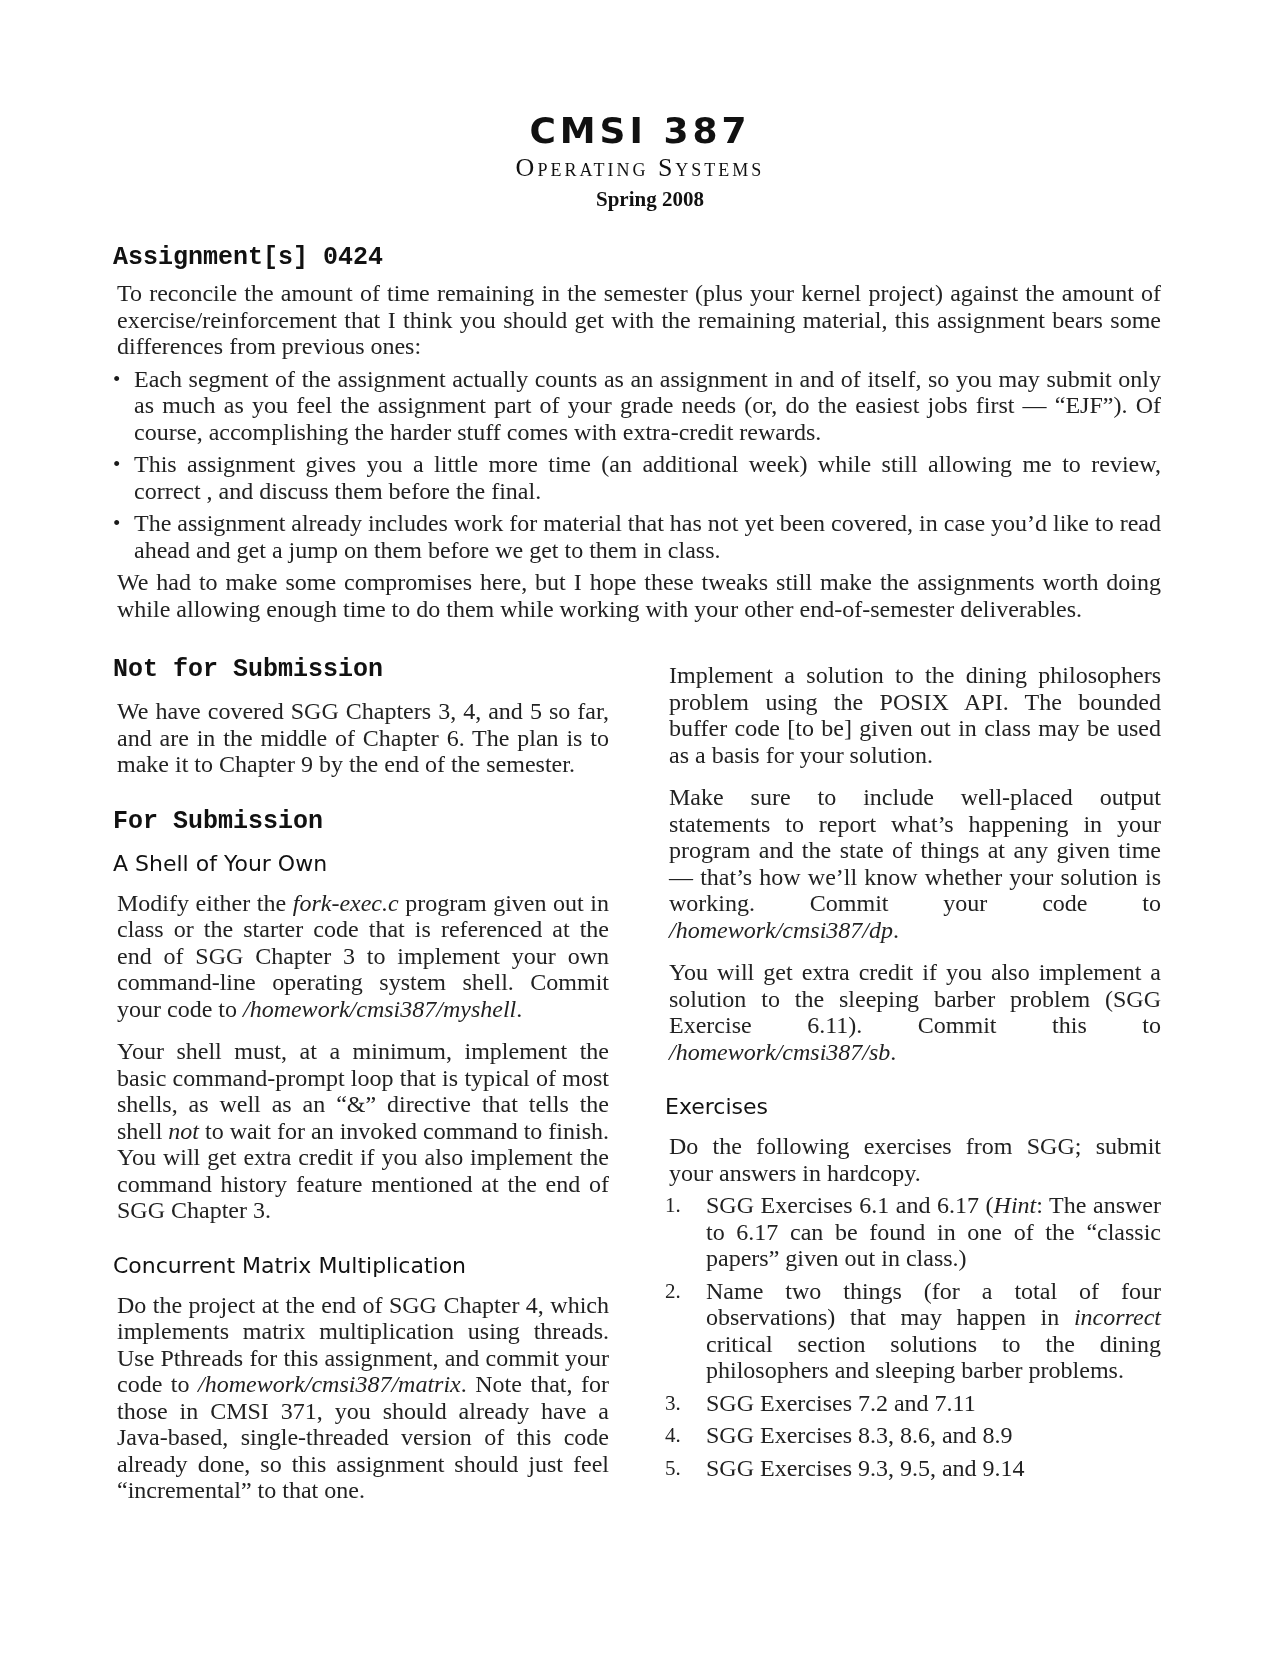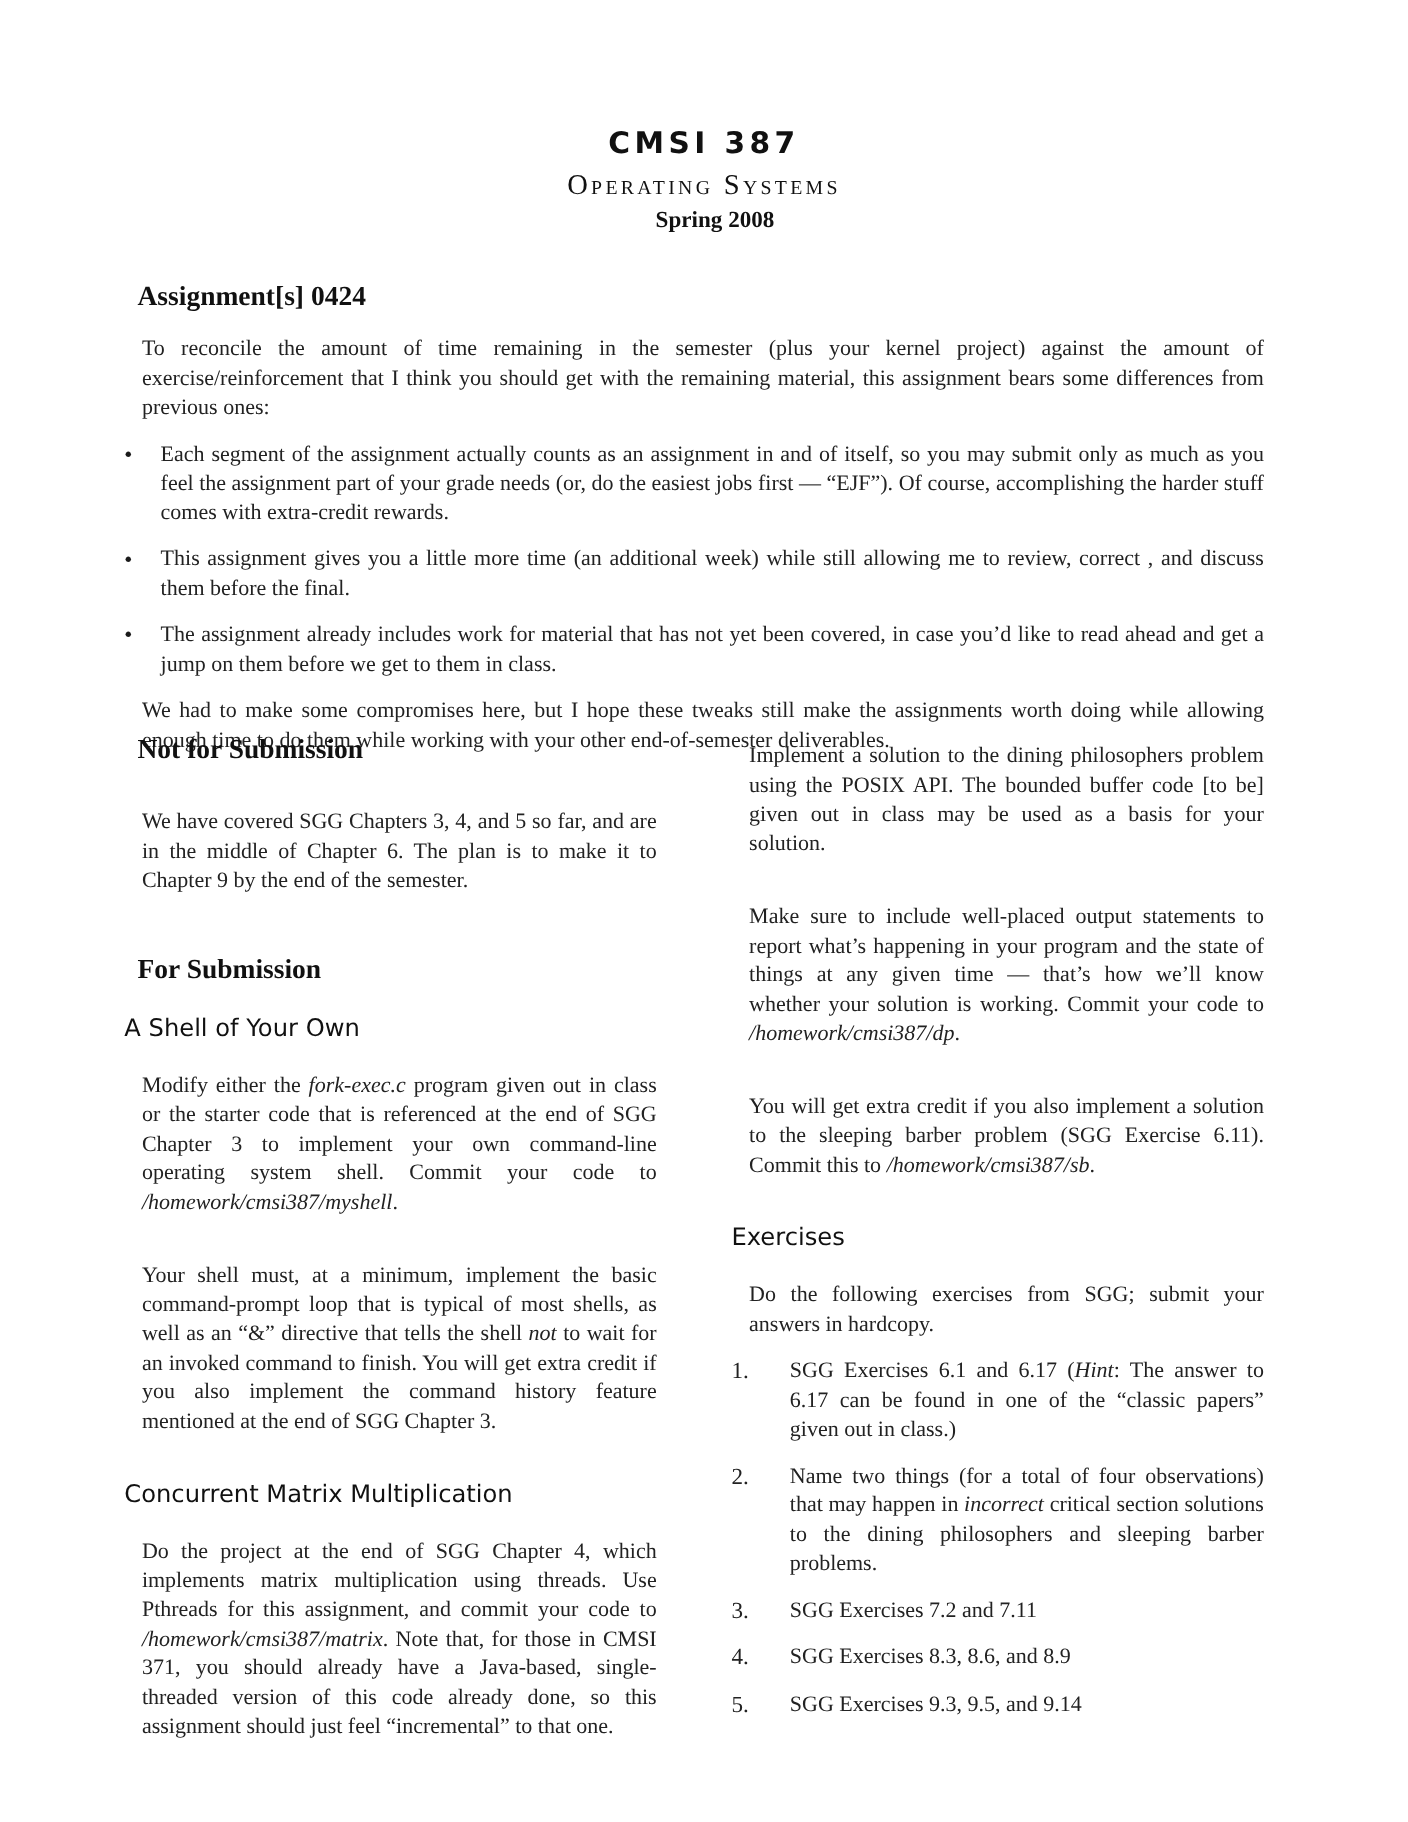--- a/index.html
+++ b/index.html
@@ -1,26 +1,26 @@
 <!DOCTYPE html>
 <html><head>
 <meta charset="utf-8">
 <style>
   html, body { margin: 0; padding: 0; background: #ffffff; }
   body { width: 1280px; height: 1656px; position: relative; overflow: hidden; color: #1a1a1a; }
 
   .head-block { position: absolute; left: 0; top: 112px; width: 1280px; text-align: center; }
-  .course-code { font-family: "DejaVu Sans", sans-serif; font-weight: bold; font-size: 27px; letter-spacing: 4px; color: #111; line-height: 38px; }
+  .course-code { font-family: "DejaVu Sans", sans-serif; font-weight: bold; font-size: 36px; letter-spacing: 4px; color: #111; line-height: 38px; }
   .course-name { font-family: "Liberation Serif", serif; font-size: 26px; letter-spacing: 3px; font-variant: small-caps; line-height: 36px; color: #111; }
   .term { font-family: "Liberation Serif", serif; font-size: 21px; font-weight: bold; line-height: 26px; color: #111; padding-left: 20px; }
 
   .intro { position: absolute; left: 113px; top: 240px; width: 1052px; }
-  h1.sec { font-family: Liberation Serif, serif; font-weight: bold; font-size: 25px; margin: 12px; line-height: 36px; color: #111; }
+  h1.sec { font-family: Liberation Mono, monospace; font-weight: bold; font-size: 25px; margin: 0; line-height: 36px; color: #111; }
   h2.sub { font-family: "DejaVu Sans", sans-serif; font-weight: normal; font-size: 22px; margin: 0; line-height: 32px; color: #111; }
-  p.body { font-family: "Liberation Serif", serif; font-size: 20px; line-height: 26.5px; margin: 16px; text-align: justify; color: #222; }
+  p.body { font-family: "Liberation Serif", serif; font-size: 24px; line-height: 26.5px; margin: 4px; text-align: justify; color: #222; }
   ul.bullets { list-style: none; margin: 6px 0 0 0; padding: 0; }
   ul.bullets li { position: relative; padding-left: 17px; margin: 0 0 6px 0; }
   ul.bullets li .dot { position: absolute; left: 0; top: 0; font-family: "Liberation Serif", serif; font-size: 21px; line-height: 26.5px; }
   .intro-close { margin-top: 4px; }
 
   .col-left { position: absolute; left: 113px; top: 652px; width: 500px; }
   .col-right { position: absolute; left: 665px; top: 652px; width: 500px; }
   .gap-s { height: 8px; }
   .gap-m { height: 22px; }
   .gap-h { height: 6px; }

